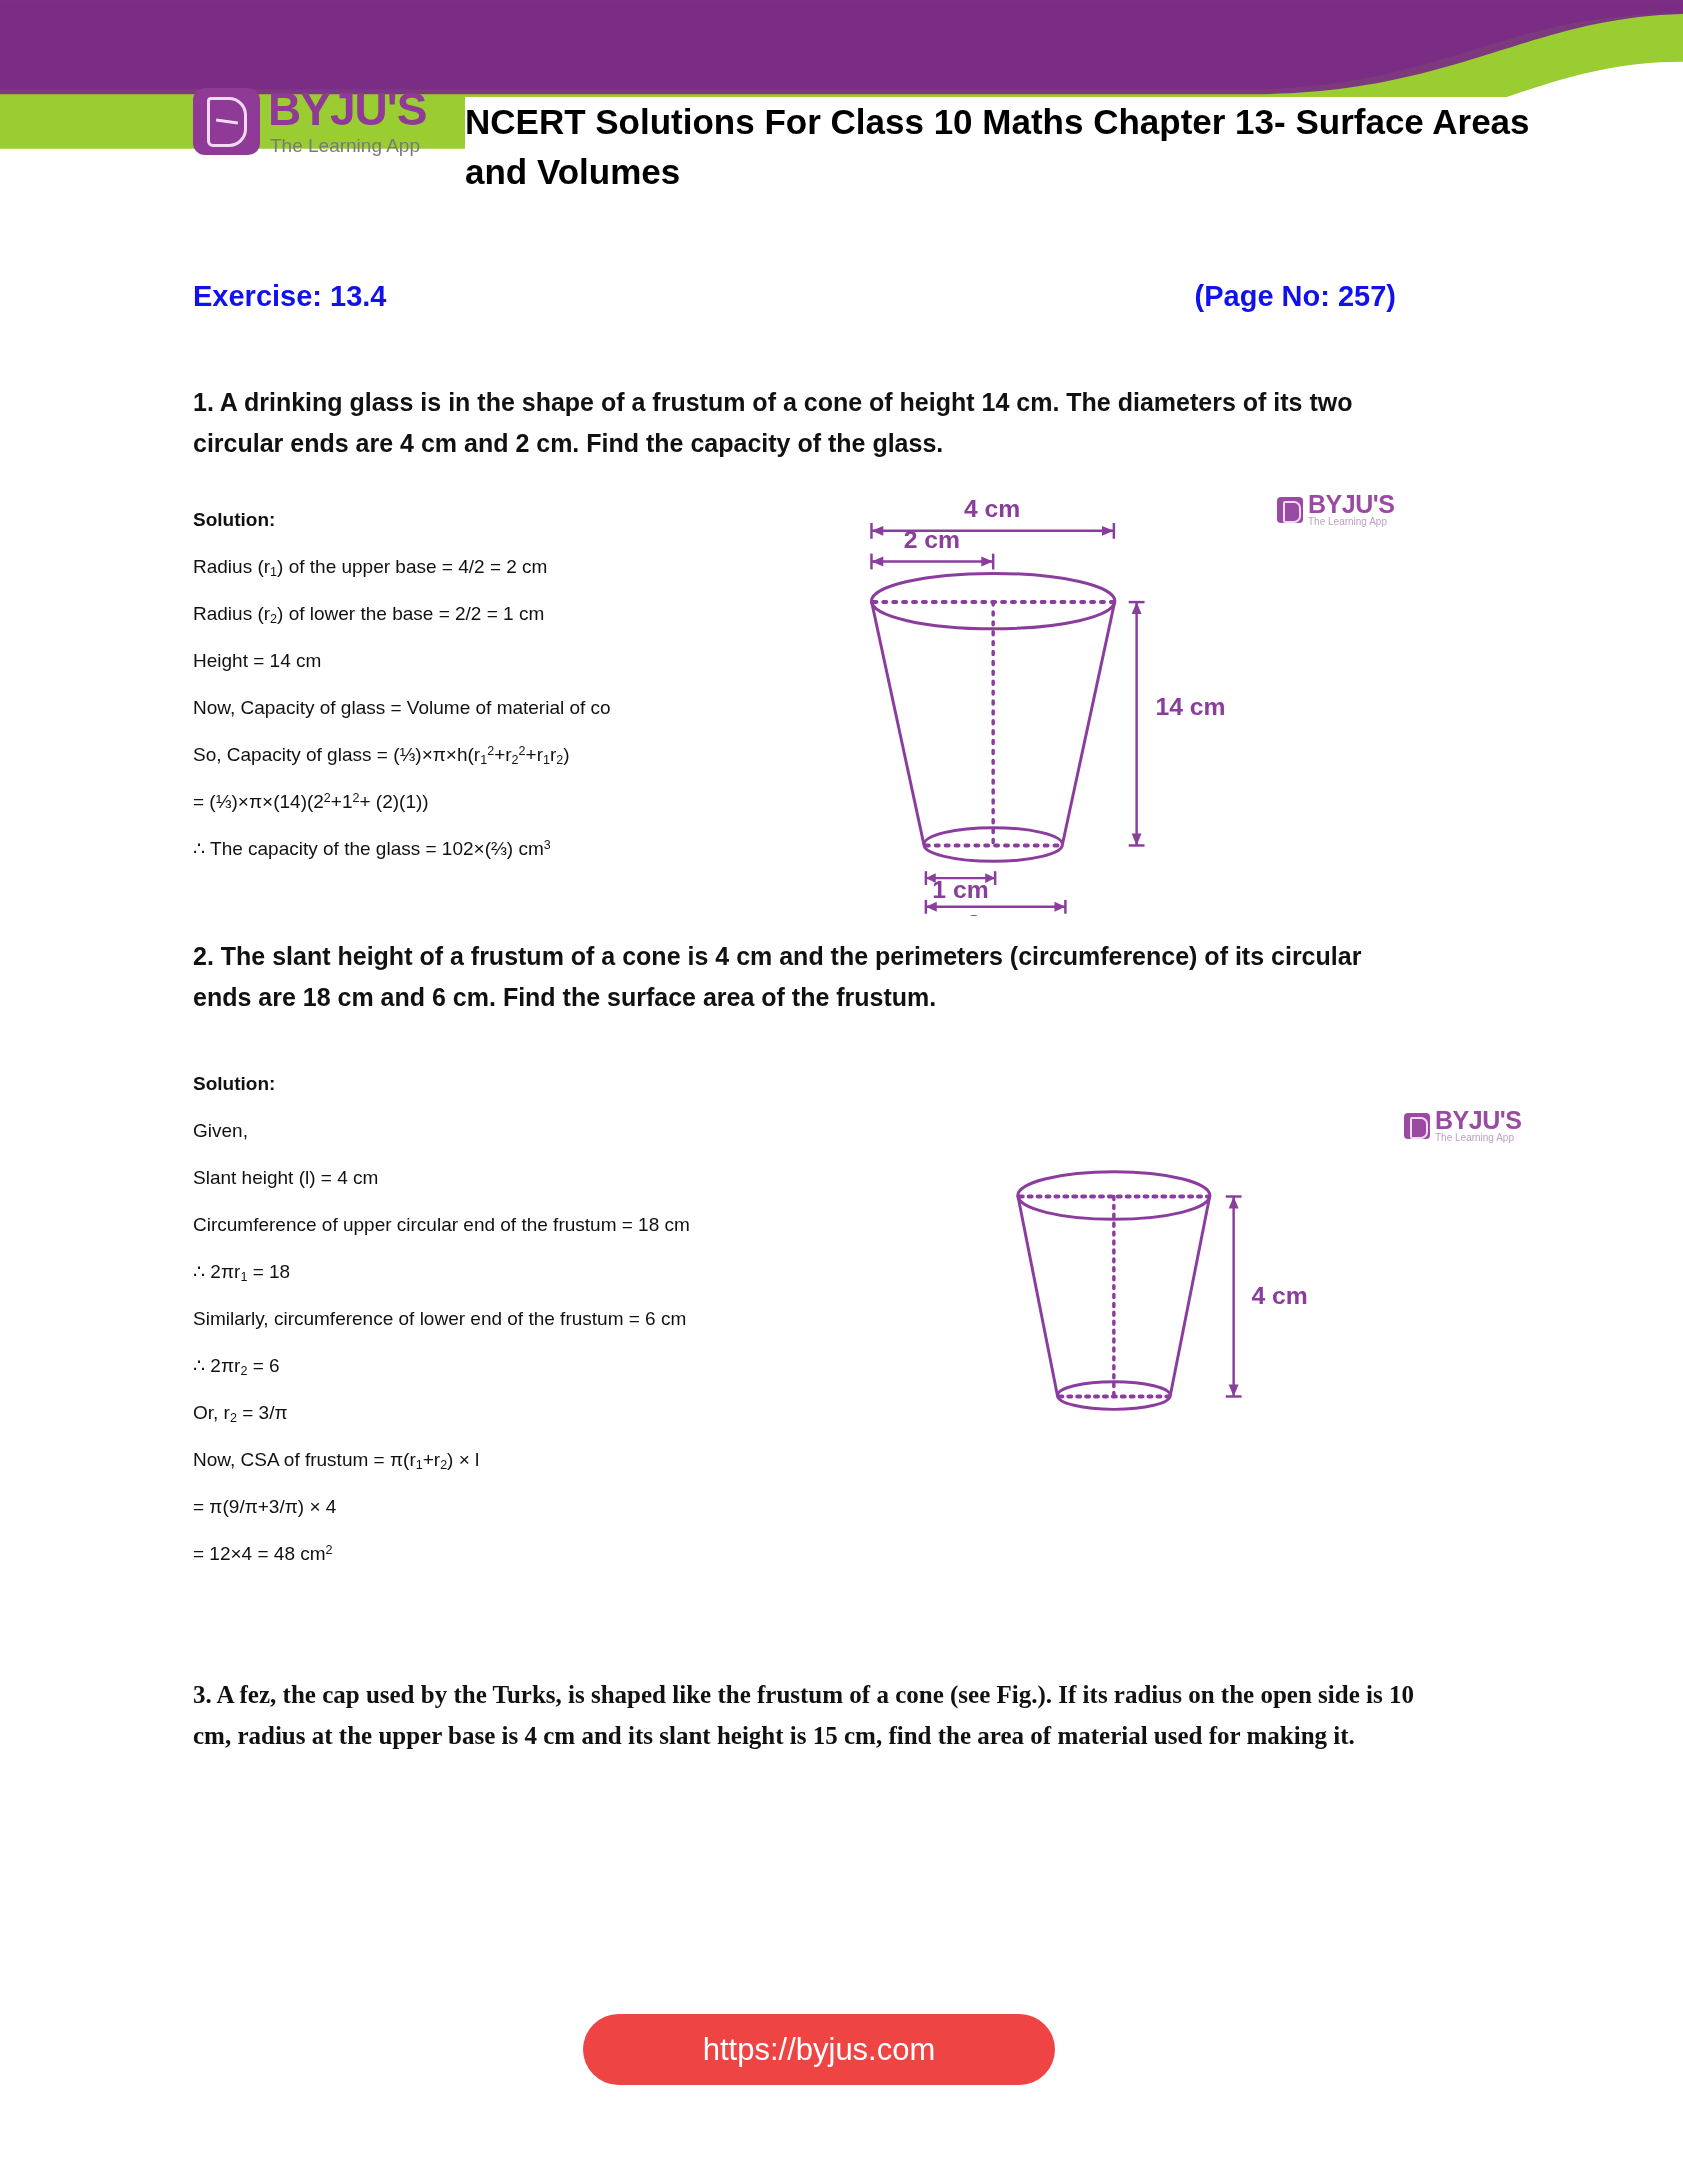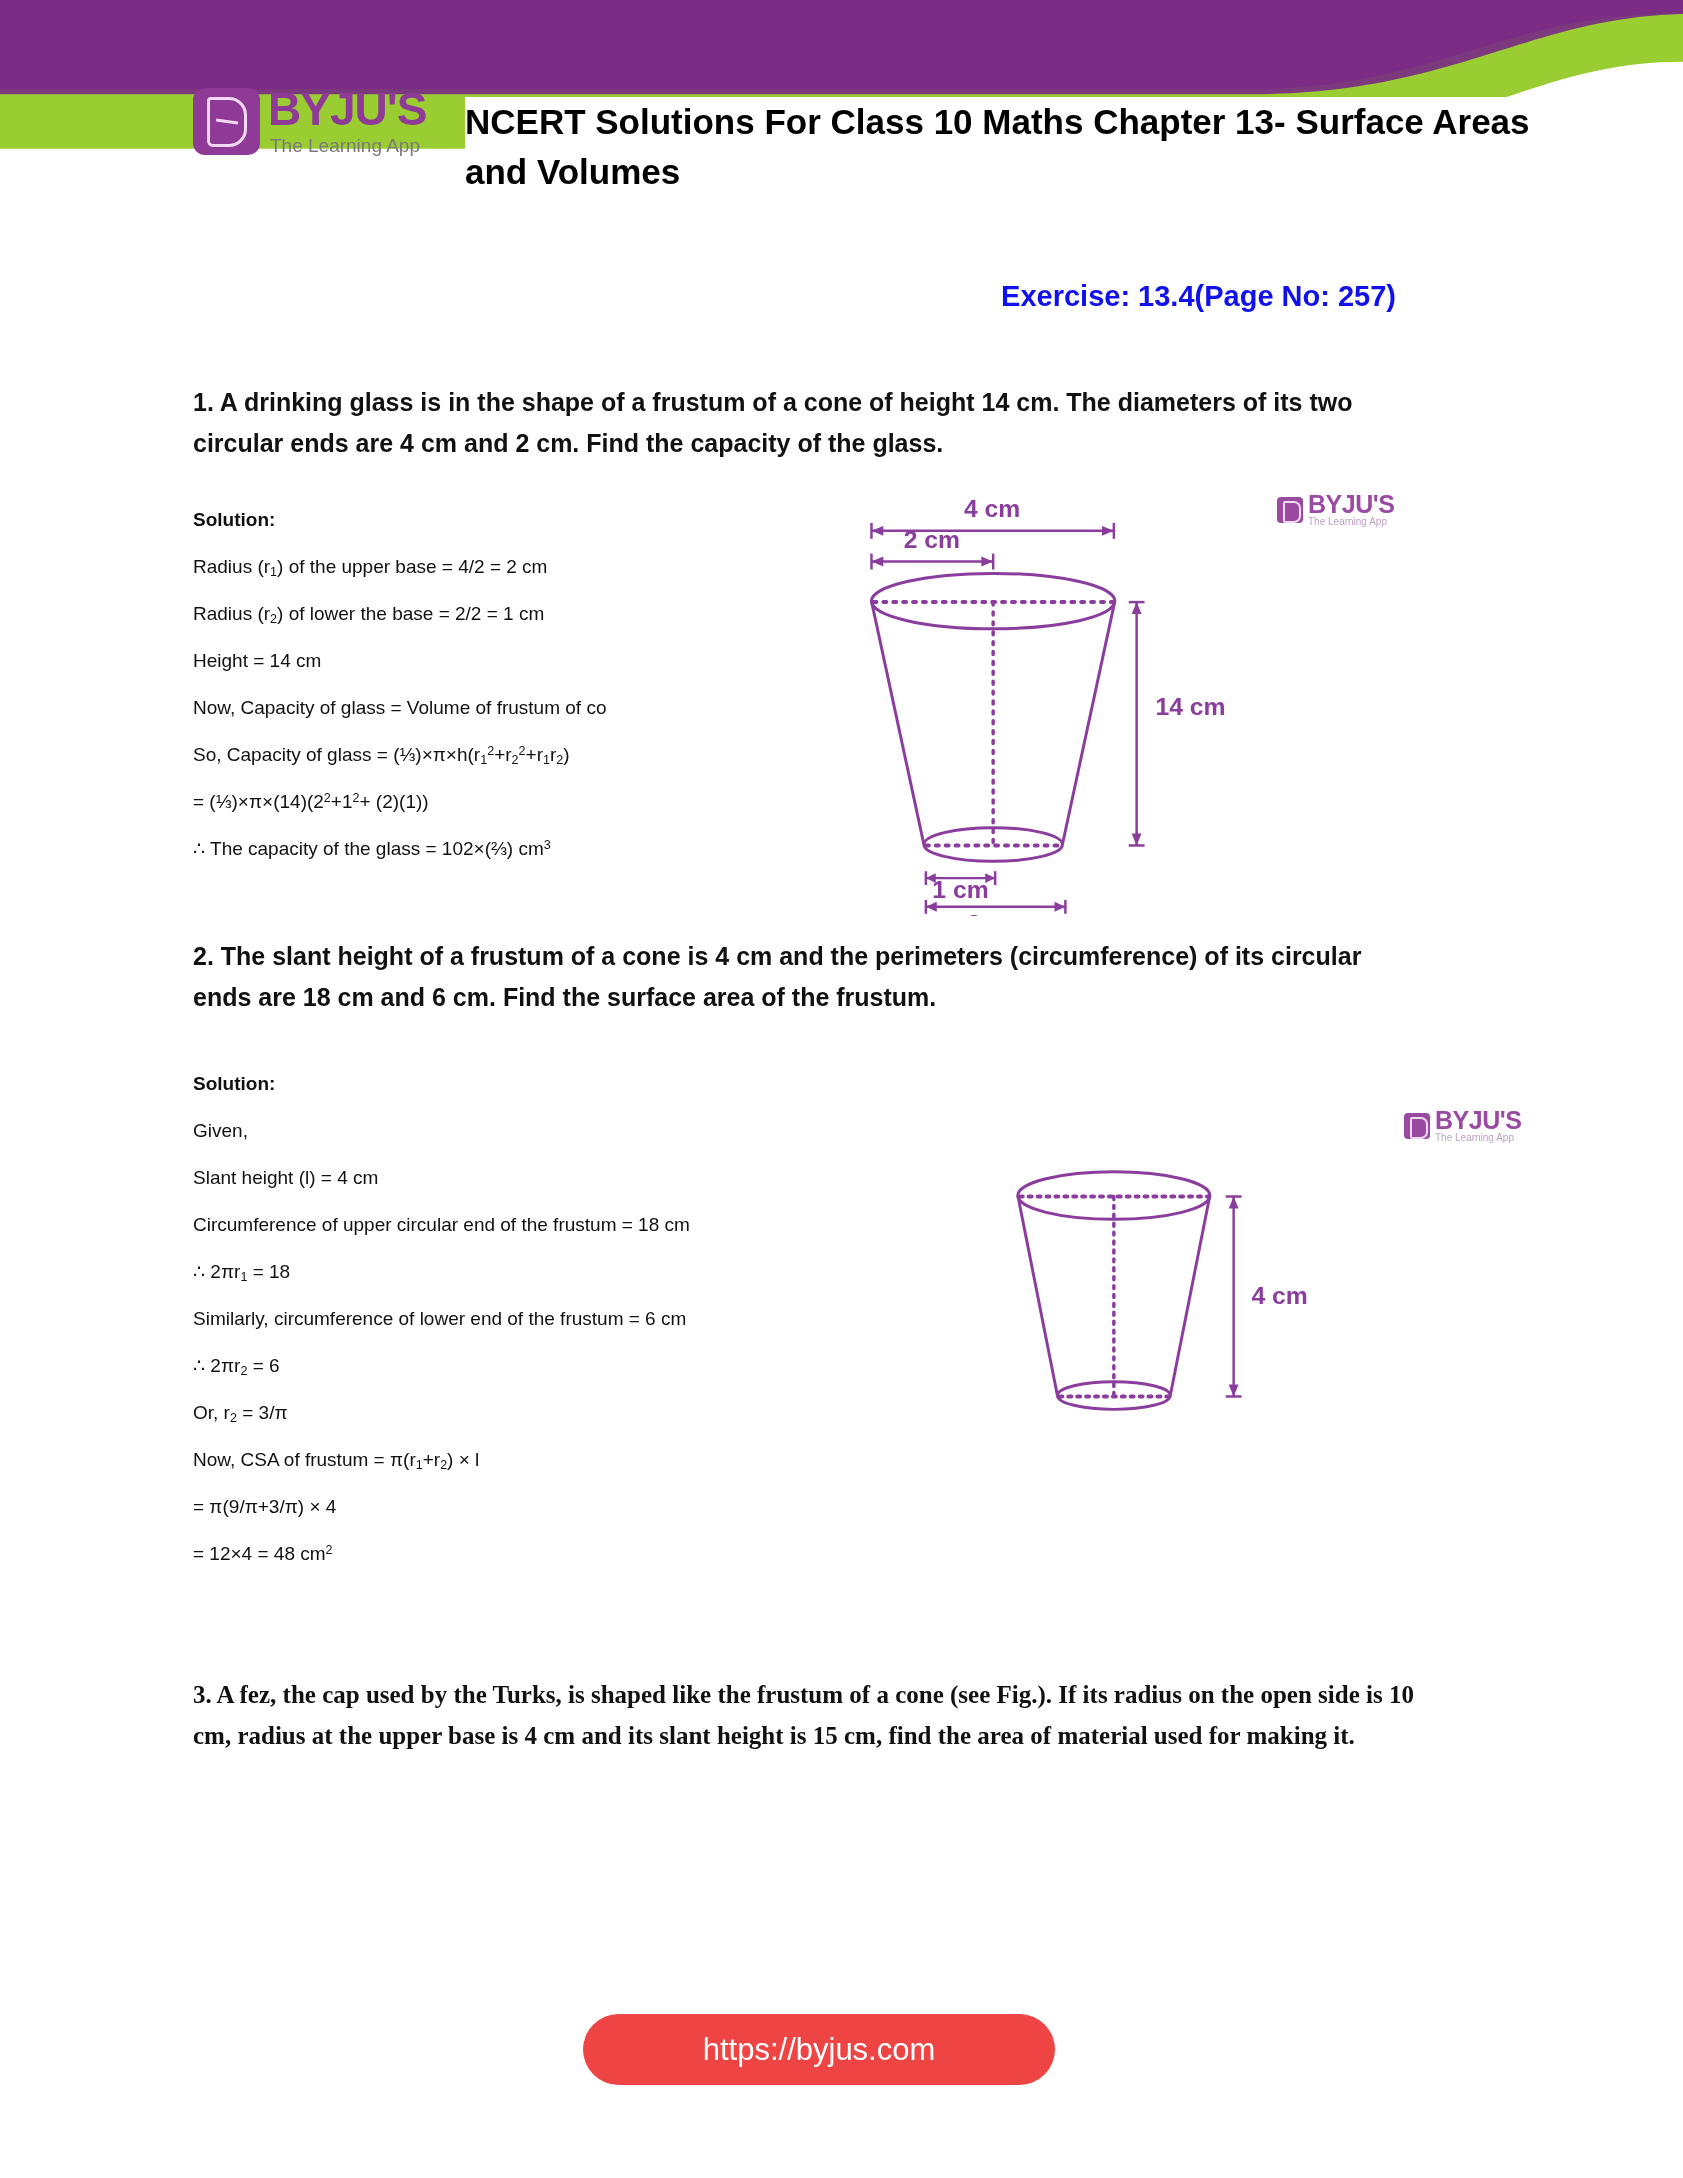--- a/index.html
+++ b/index.html
@@ -70,21 +70,21 @@
     font-family: "Liberation Sans", sans-serif;
   }
 
   
   .ex-row {
     position: absolute;
     top: 280px;
     left: 193px;
     width: 1203px;
     display: flex;
-    justify-content: flex-end;
+    justify-content: space-between;
     align-items: baseline;
   }
   .ex-label, .page-no {
     color: #1111ee;
     font-weight: bold;
     font-size: 29px;
     font-family: "Liberation Sans", sans-serif;
   }
 
   
@@ -175,21 +175,21 @@
     <div class="page-no">(Page No: 257)</div>
   </div>
 
   <div class="qtext" style="top:382px; width:1205px;">1. A drinking glass is in the shape of a frustum of a cone of height 14 cm. The diameters of its two circular ends are 4 cm and 2 cm. Find the capacity of the glass.</div>
 
   <div class="sol" style="top:510px; width:752px;">
     <div class="ln bold">Solution:</div>
     <div class="ln">Radius (r<sub>1</sub>) of the upper base = 4/2 = 2 cm</div>
     <div class="ln">Radius (r<sub>2</sub>) of lower the base = 2/2 = 1 cm</div>
     <div class="ln">Height = 14 cm</div>
-    <div class="ln">Now, Capacity of glass = Volume of frustum of co</div>
+    <div class="ln">Now, Capacity of glass = Volume of material of co</div>
     <div class="ln">So, Capacity of glass = (⅓)×π×h(r<sub>1</sub><sup>2</sup>+r<sub>2</sub><sup>2</sup>+r<sub>1</sub>r<sub>2</sub>)</div>
     <div class="ln">= (⅓)×π×(14)(2<sup>2</sup>+1<sup>2</sup>+ (2)(1))</div>
     <div class="ln">∴ The capacity of the glass = 102×(⅔) cm<sup>3</sup></div>
   </div>
 
   <div class="fig" style="left:822px; top:490px;">
     <svg width="465" height="426" viewBox="0 0 470 430" xmlns="http://www.w3.org/2000/svg">
       <g stroke="#8B3D9E" fill="none" stroke-width="3">
 
         <line x1="50" y1="41" x2="295" y2="41" stroke-width="2.5"></line>

